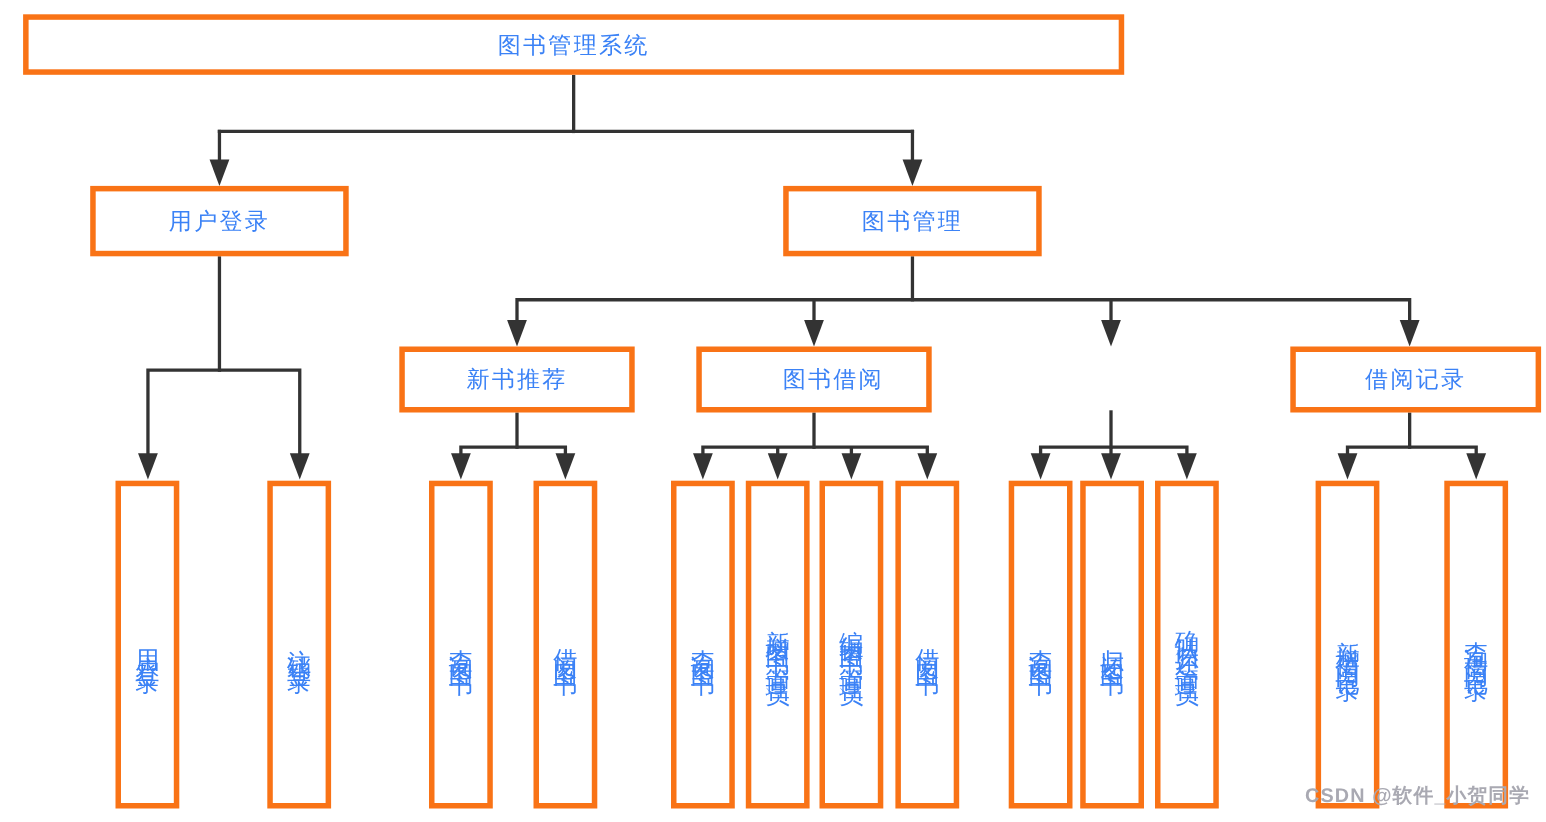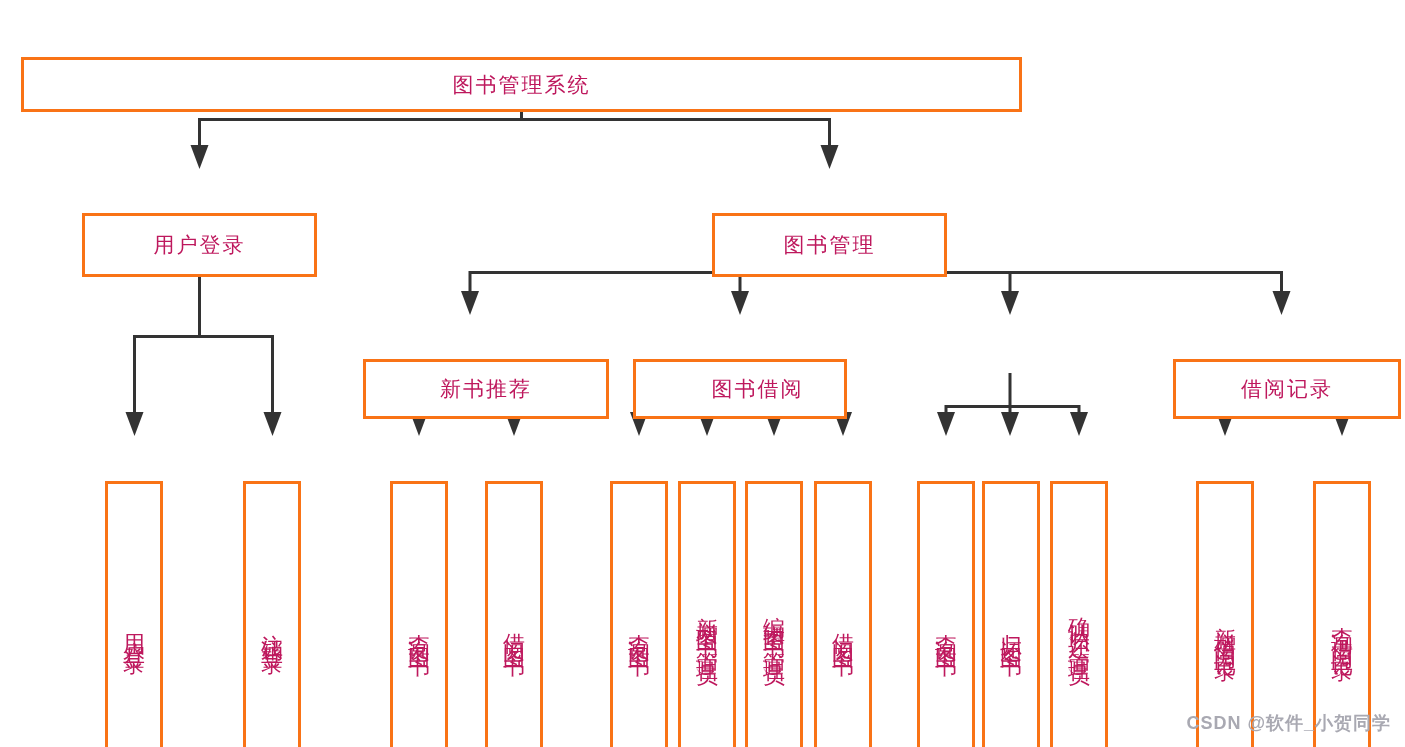--- a/index.html
+++ b/index.html
@@ -14,28 +14,27 @@
     width: 1405px; height: 747px;
     background: #ffffff;
   }
   .connectors {
     position: absolute; left: 0; top: 0;
     width: 1405px; height: 747px;
   }
   .node {
     position: absolute;
     box-sizing: border-box;
-    border: 3px solid #f97316;
+    border: 5px solid #f97316;
     background: #ffffff;
-    color: #be185d;
+    color: #3b82f6;
     display: flex;
     align-items: center;
     justify-content: center;
     text-align: center;
-    margin-top: 44px;
   }
   .hbox {
     font-size: 21px;
     letter-spacing: 2px;
     white-space: nowrap;
   }
   .vbox {
     writing-mode: vertical-rl;
     text-orientation: mixed;
     font-size: 22px;
@@ -113,21 +112,21 @@
       <polygon points="1216,412 1234,412 1225,436"></polygon>
       <polygon points="1333,412 1351,412 1342,436"></polygon>
     </g>
   </svg>
 
   <div class="node hbox" style="left:21px; top:13px; width:1001px; height:55px;">图书管理系统</div>
 
   <div class="node hbox" style="left:82px; top:169px; width:235px; height:64px;">用户登录</div>
   <div class="node hbox" style="left:712px; top:169px; width:235px; height:64px;text-align:right;">图书管理</div>
 
-  <div class="node hbox" style="left:363px; top:315px; width:246px; height:60px;">新书推荐</div>
+  <div class="node hbox" style="left:363px; top:315px; width:214px; height:60px;">新书推荐</div>
   <div class="node hbox" style="left:633px; top:315px; width:214px; height:60px;padding-left:35px;">图书借阅</div>
   <div class="node hbox" style="left:1173px; top:315px; width:228px; height:60px;">借阅记录</div>
 
   <div class="node vbox" style="left:105px; top:437px; width:58px; height:298px;">用户登录</div>
   <div class="node vbox" style="left:243px; top:437px; width:58px; height:298px;">注销登录</div>
 
   <div class="node vbox" style="left:390px; top:437px; width:58px; height:298px;">查询图书</div>
   <div class="node vbox" style="left:485px; top:437px; width:58px; height:298px;">借阅图书</div>
 
   <div class="node vbox" style="left:610px; top:437px; width:58px; height:298px;">查询图书</div>

